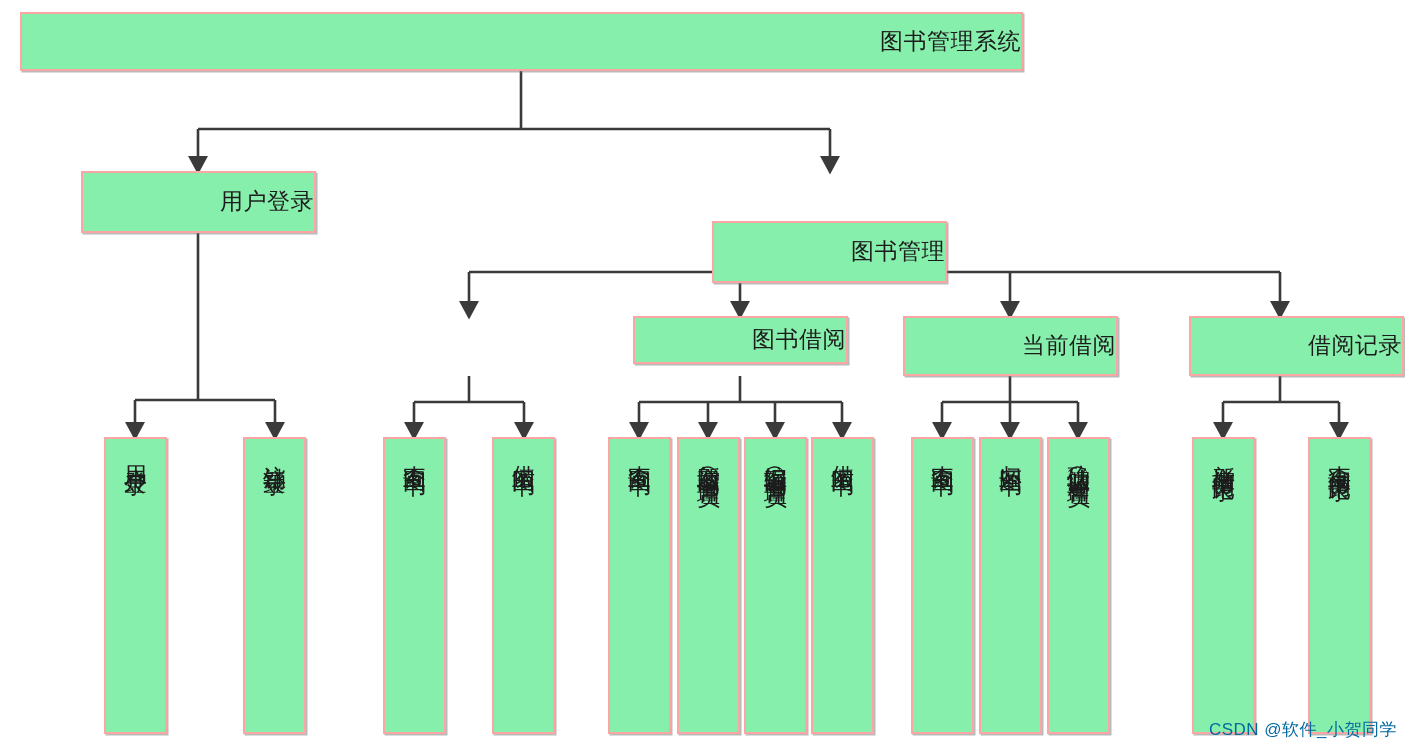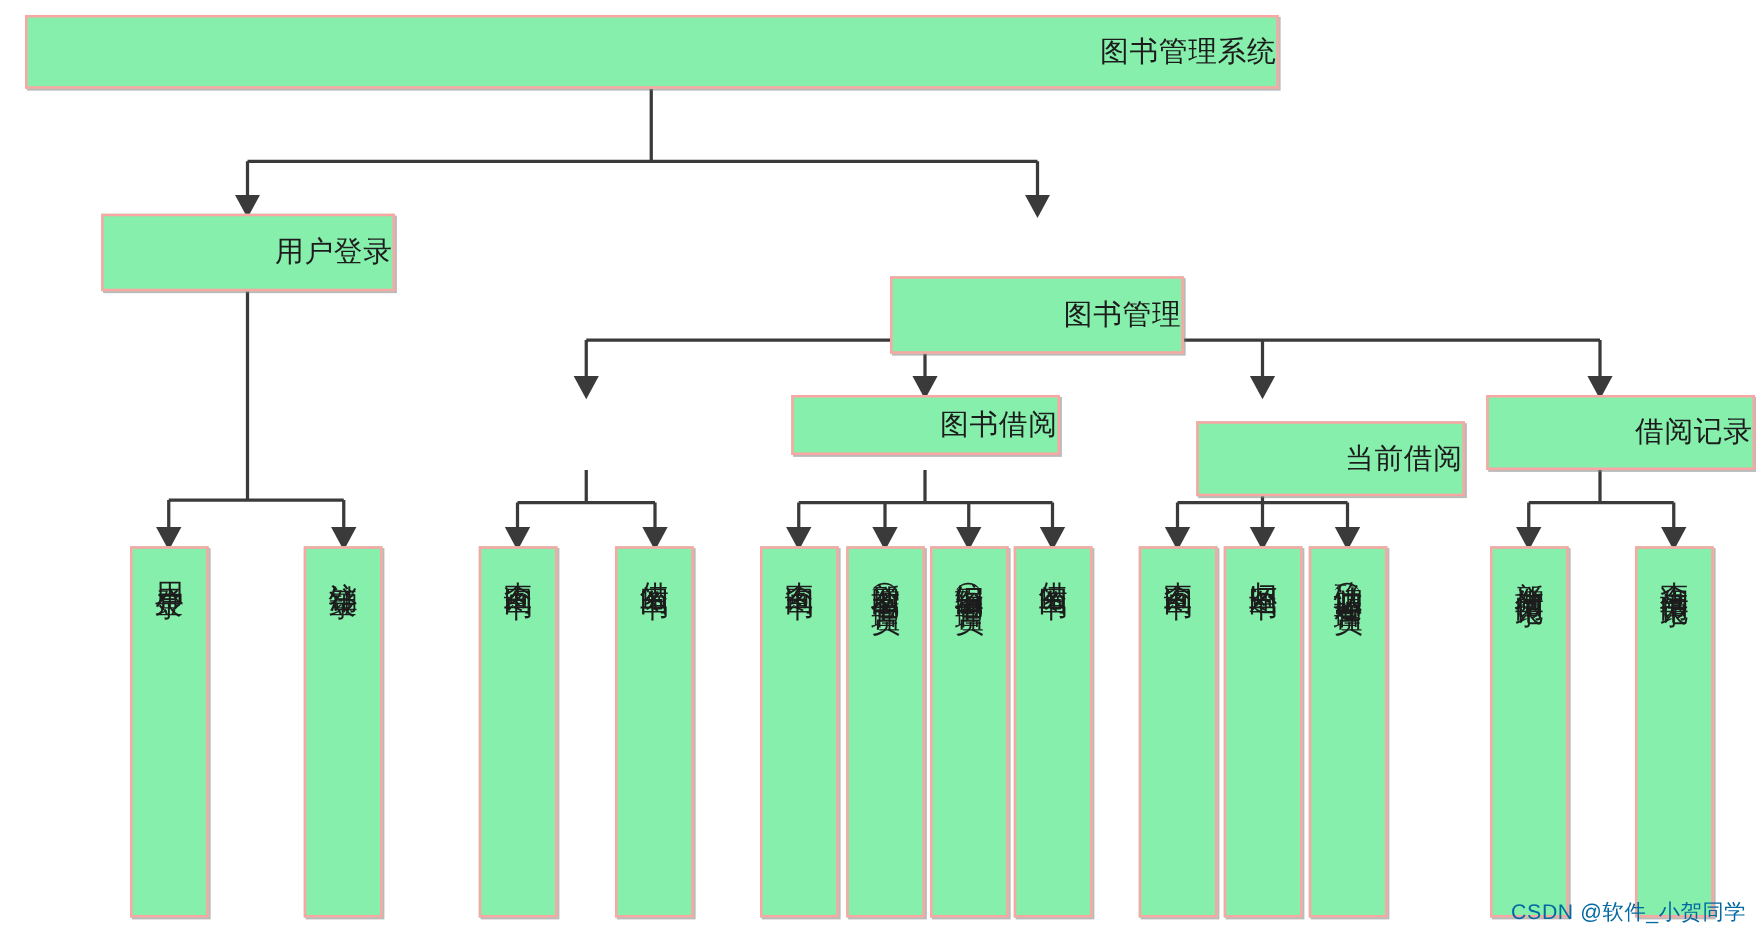--- a/index.html
+++ b/index.html
@@ -135,21 +135,21 @@
   <div class="node horiz" style="left:81px; top:171px; width:235px; height:62px;">
     <span class="label">用户登录</span>
   </div>
   <div class="node horiz" style="left:712px; top:177px; width:235px; height:62px;margin-top:44px;">
     <span class="label">图书管理</span>
   </div>
 
   <div class="node horiz" style="left:633px; top:316px; width:215px; height:48px;">
     <span class="label">图书借阅</span>
   </div>
-  <div class="node horiz" style="left:957px; top:316px; width:215px; height:60px;margin-top:21px;">
+  <div class="node horiz" style="left:903px; top:316px; width:215px; height:60px;">
     <span class="label">当前借阅</span>
   </div>
   <div class="node horiz" style="left:1173px; top:316px; width:215px; height:60px;margin-left:16px;">
     <span class="label">借阅记录</span>
   </div>
 
   <div class="node vert" style="left:104px; top:437px; width:63px; height:297px;">
     <span class="label">用户登录</span>
   </div>
   <div class="node vert" style="left:243px; top:437px; width:63px; height:297px;">

